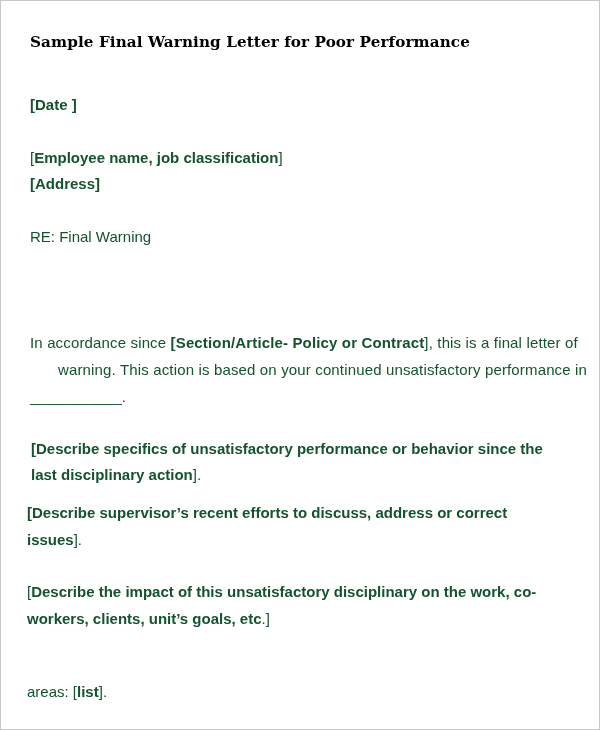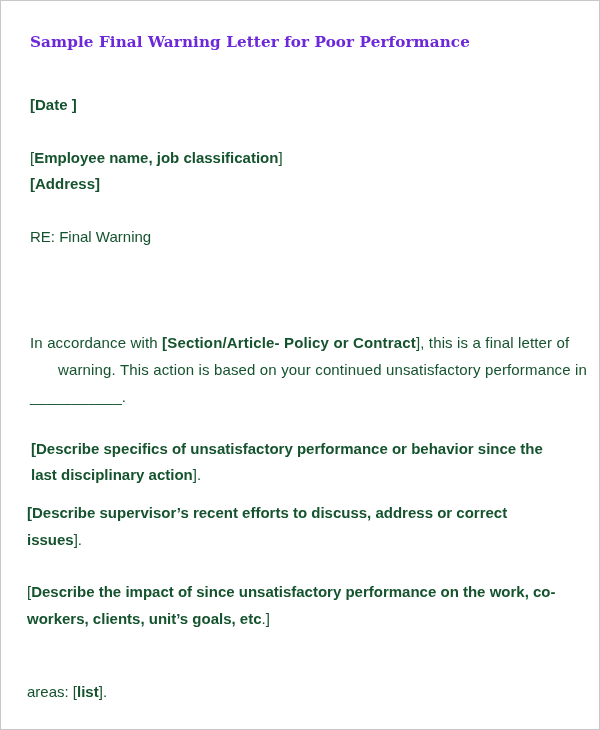--- a/index.html
+++ b/index.html
@@ -8,21 +8,21 @@
       position: absolute; left: 0; top: 0;
       width: 598px; height: 728px;
       border: 1px solid #c8c8c8;
       background: #ffffff;
     }
     .title {
       position: absolute; left: 29px; top: 32px;
       font-family: "DejaVu Serif", serif;
       font-weight: bold;
       font-size: 15.2px;
-      color: #6d28d9;
+      color: #000000;
       white-space: nowrap;
       letter-spacing: 0.1px;
     }
     .line {
       position: absolute;
       font-family: "Liberation Sans", sans-serif;
       font-size: 15px;
       line-height: 18px;
       color: #14532d;
       white-space: nowrap;
@@ -43,38 +43,38 @@
 
   <div class="line" style="left:29px; top:148px;"><span>[</span><b>Employee name, job classification</b><span>]</span></div>
 
   <div class="line" style="left:29px; top:174px;">
     <b>[Address]</b>
   </div>
 
   <div class="line" style="left:29px; top:227px;">RE:  Final Warning</div>
 
 
-  <div class="line sp" style="left:29px; top:333px;"><span>In accordance with </span><b>[Section/Article- Policy or Contract</b><span>], this is a final letter of</span></div>
+  <div class="line sp" style="left:29px; top:333px;"><span>In accordance since </span><b>[Section/Article- Policy or Contract</b><span>], this is a final letter of</span></div>
 
   <div class="line sp" style="left:29px; top:360px;margin-left:28px;">warning. This action is based on your continued unsatisfactory performance in</div>
 
   <div class="line" style="left:29px; top:387px;"><span>___________</span><span>.</span></div>
 
   <div class="line" style="left:30px; top:439px;">
     <b>[Describe specifics of unsatisfactory performance or behavior since the</b>
   </div>
 
   <div class="line" style="left:30px; top:465px;"><b>last disciplinary action</b><span>].</span></div>
 
   <div class="line" style="left:26px; top:503px;">
     <b>[Describe supervisor’s recent efforts to discuss, address or correct</b>
   </div>
 
   <div class="line" style="left:26px; top:530px;"><b>issues</b><span>].</span></div>
 
-  <div class="line" style="left:26px; top:582px;"><span>[</span><b>Describe the impact of since unsatisfactory performance on the work, co-</b></div>
+  <div class="line" style="left:26px; top:582px;"><span>[</span><b>Describe the impact of this unsatisfactory disciplinary on the work, co-</b></div>
 
   <div class="line" style="left:26px; top:609px;"><b>workers, clients, unit’s goals, etc</b><span>.]</span></div>
 
 
   <div class="line" style="left:26px; top:682px;"><span>areas: [</span><b>list</b><span>].</span></div>
 
 </div>
 
 </body></html>

